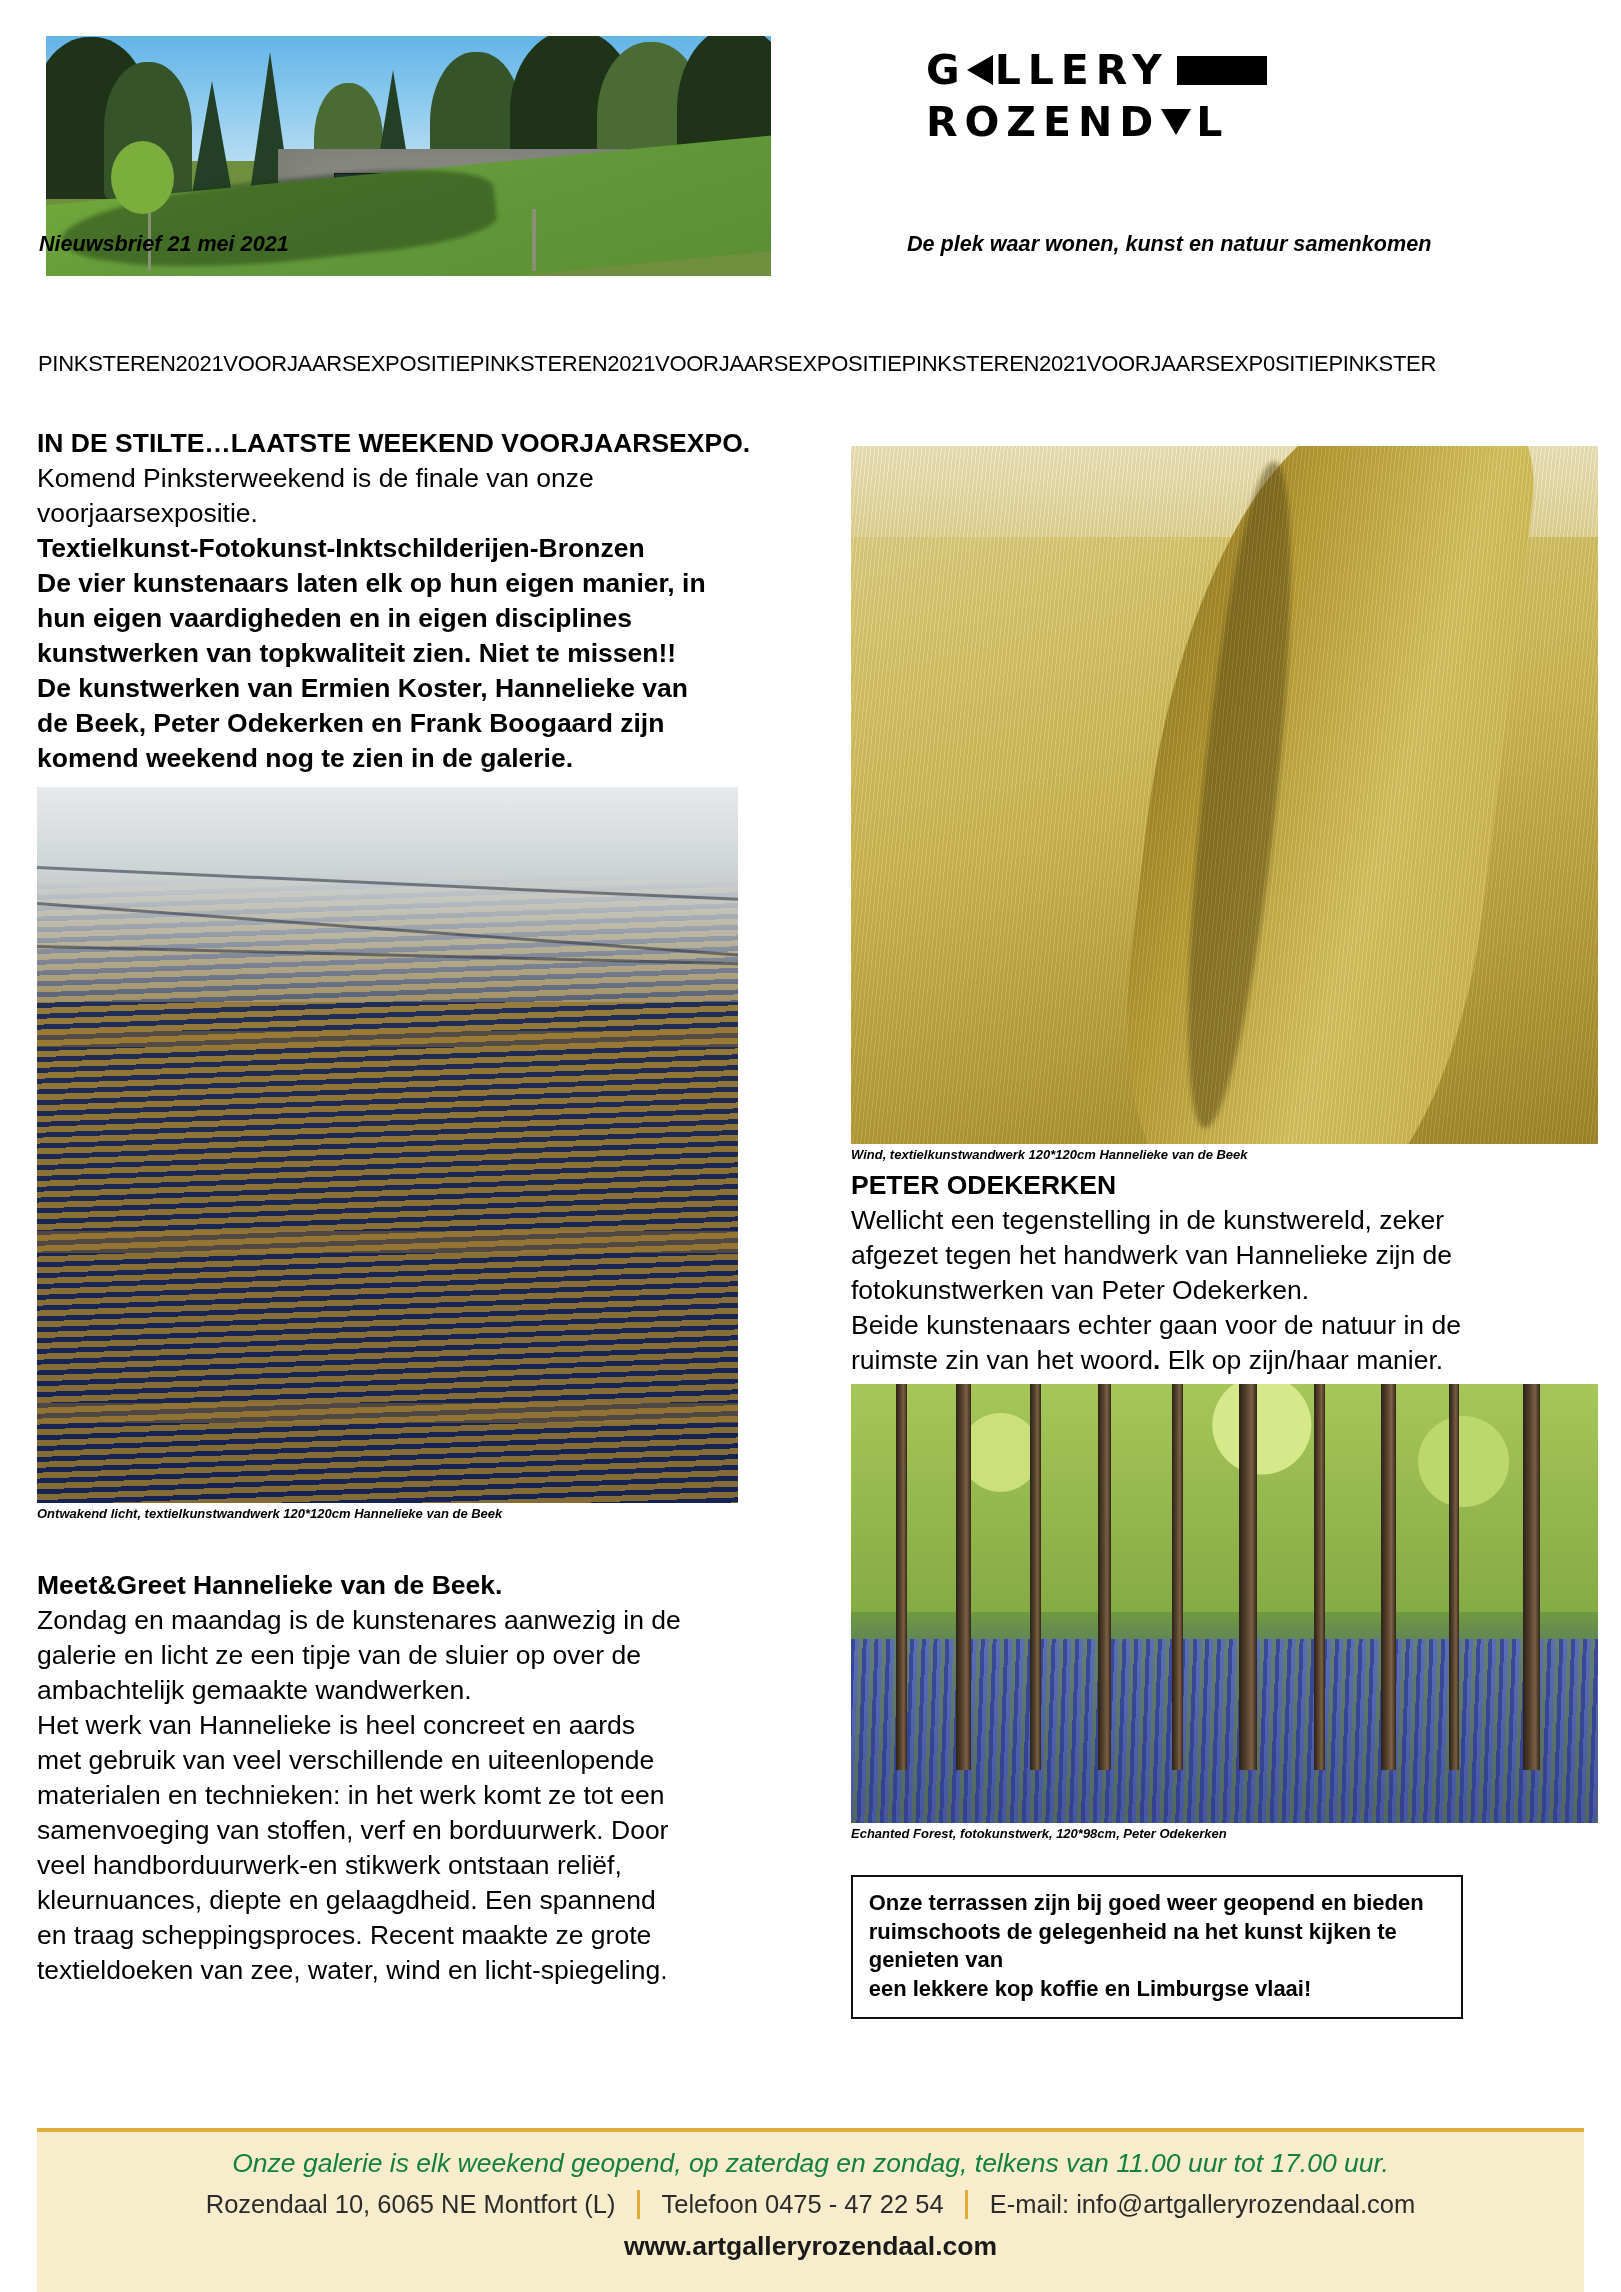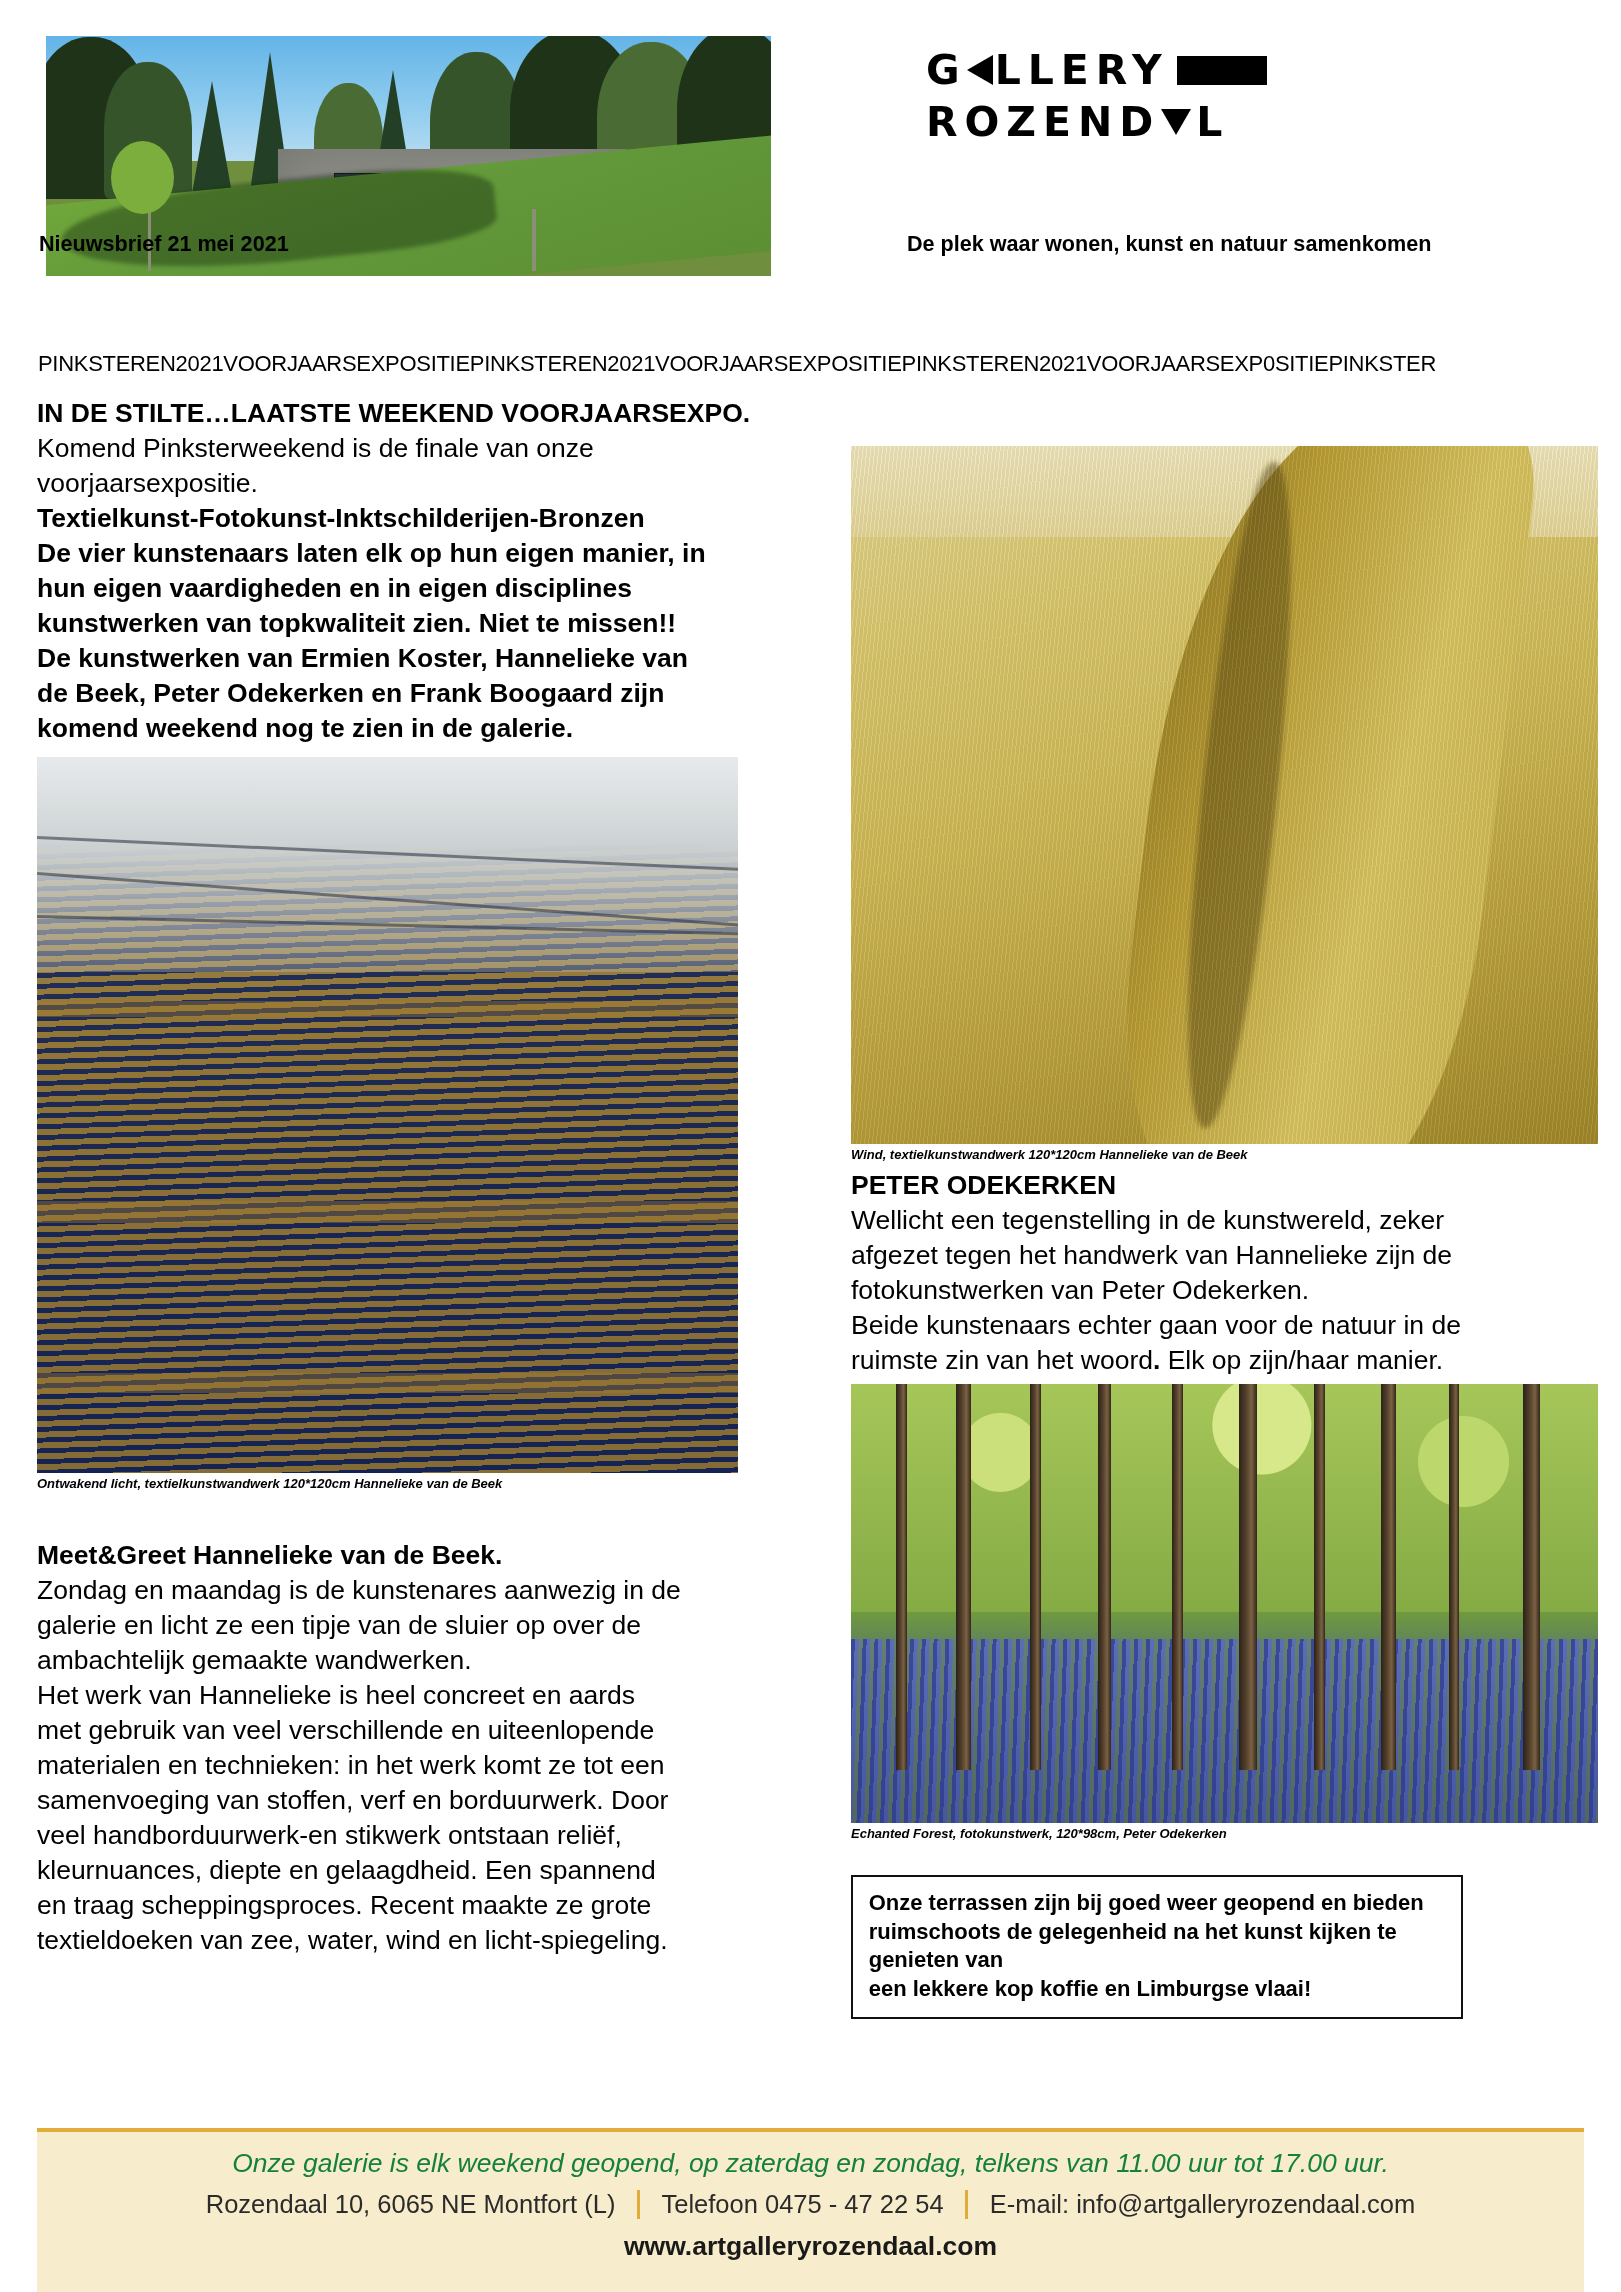--- a/index.html
+++ b/index.html
@@ -162,20 +162,21 @@
     background: #000;
     height: 29px;
     margin-left: 7.8px;
   }
   .bar-long { width: 247px; }
   .bar-short { width: 90px; }
 
   .strapline {
     position: absolute;
     top: 231px;
+    font-style: italic;
     font-weight: 700;
     font-size: 21.6px;
     font-family: "Liberation Sans", sans-serif;
     text-align: right;
   }
   .strapline.left { left: 39px; }
   .strapline.right { left: 907px; }
 
   
   .banner {
@@ -187,21 +188,21 @@
     font-size: 22px;
     letter-spacing: -0.3px;
     white-space: nowrap;
     font-family: "Liberation Sans", sans-serif;
   }
 
   
   .col-left {
     position: absolute;
     left: 37px;
-    top: 396px;
+    top: 426px;
     width: 755px;
   }
   .col-right {
     position: absolute;
     left: 851px;
     top: 446px;
     width: 747px;
   }
   .para {
     font-size: 26.5px;

